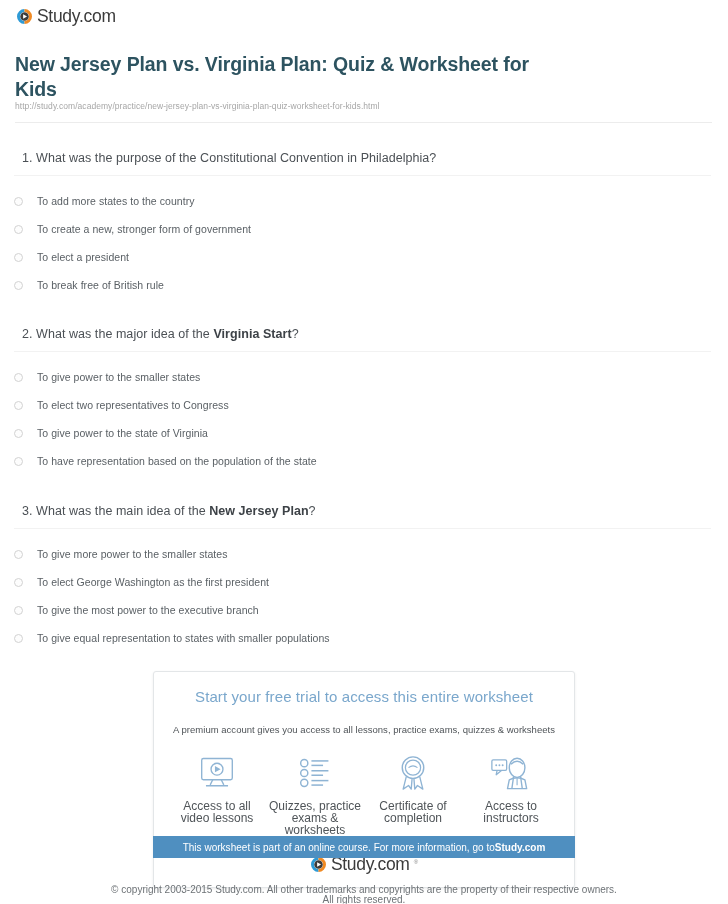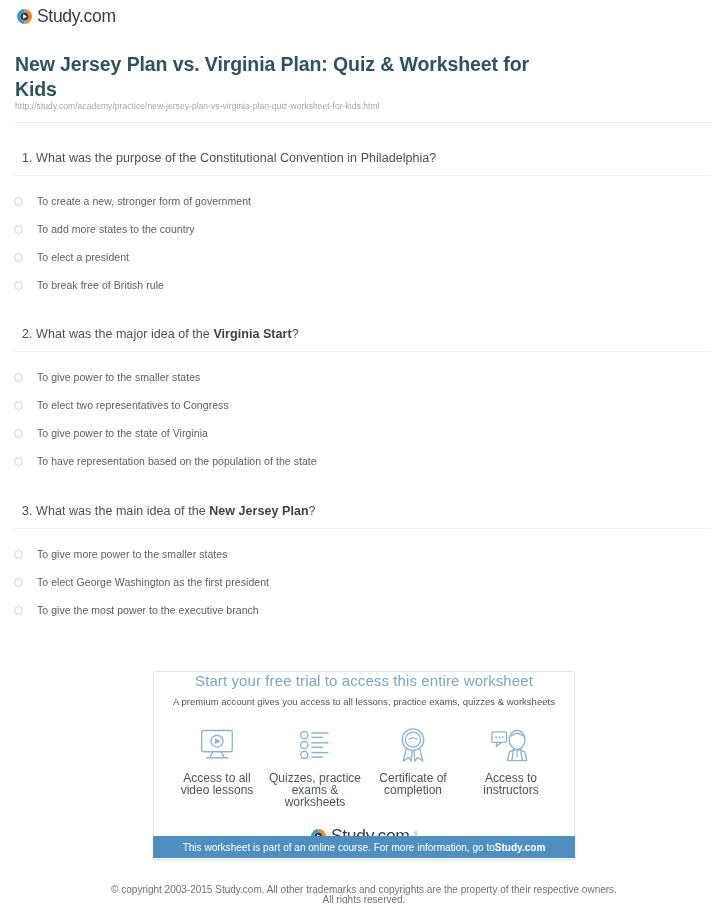--- a/index.html
+++ b/index.html
@@ -111,33 +111,34 @@
   
   .promo {
     position: absolute;
     left: 153px;
     top: 671px;
     width: 422px;
     background: #ffffff;
     border: 1px solid #e3e6e8;
     border-radius: 3px;
     box-shadow: 0 1px 3px rgba(0,0,0,0.07);
+    padding-top: 16px;
   }
   .promo-title {
     text-align: center;
     font-size: 15px;
     color: #7aa7cc;
     font-weight: 400;
     letter-spacing: 0.1px;
   }
   .promo-sub {
     text-align: center;
     font-size: 9.5px;
     color: #4f5458;
-    margin-top: 7px;
+    margin-top: 19px;
     letter-spacing: 0.02px;
   }
   .features {
     display: flex;
     justify-content: space-around;
     align-items: flex-start;
     margin-top: 18px;
     padding: 0 14px;
   }
   .feature {
@@ -229,25 +230,25 @@
 
 <div class="question-block" style="top:150px;">
   <div class="q-text">
     <span>1.</span>
     <span>What was the purpose of the Constitutional Convention in Philadelphia?</span><b></b><span></span>
   </div>
   <div class="q-rule"></div>
   <div class="options">
     <div class="option-row">
       <span class="radio"></span>
+      <span class="option-label">To add more states to the country</span>
+    </div>
+    <div class="option-row">
+      <span class="radio"></span>
       <span class="option-label">To create a new, stronger form of government</span>
-    </div>
-    <div class="option-row">
-      <span class="radio"></span>
-      <span class="option-label">To add more states to the country</span>
     </div>
     <div class="option-row">
       <span class="radio"></span>
       <span class="option-label">To elect a president</span>
     </div>
     <div class="option-row">
       <span class="radio"></span>
       <span class="option-label">To break free of British rule</span>
     </div>
   </div>
@@ -290,20 +291,24 @@
       <span class="radio"></span>
       <span class="option-label">To give more power to the smaller states</span>
     </div>
     <div class="option-row">
       <span class="radio"></span>
       <span class="option-label">To elect George Washington as the first president</span>
     </div>
     <div class="option-row">
       <span class="radio"></span>
       <span class="option-label">To give the most power to the executive branch</span>
+    </div>
+    <div class="option-row">
+      <span class="radio"></span>
+      <span class="option-label">To give equal representation to states with smaller populations</span>
     </div>
   </div>
 </div>
 
 <div class="promo">
   <div class="promo-title">Start your free trial to access this entire worksheet</div>
   <div class="promo-sub">A premium account gives you access to all lessons, practice exams, quizzes &amp; worksheets</div>
 
   <div class="features">
 

